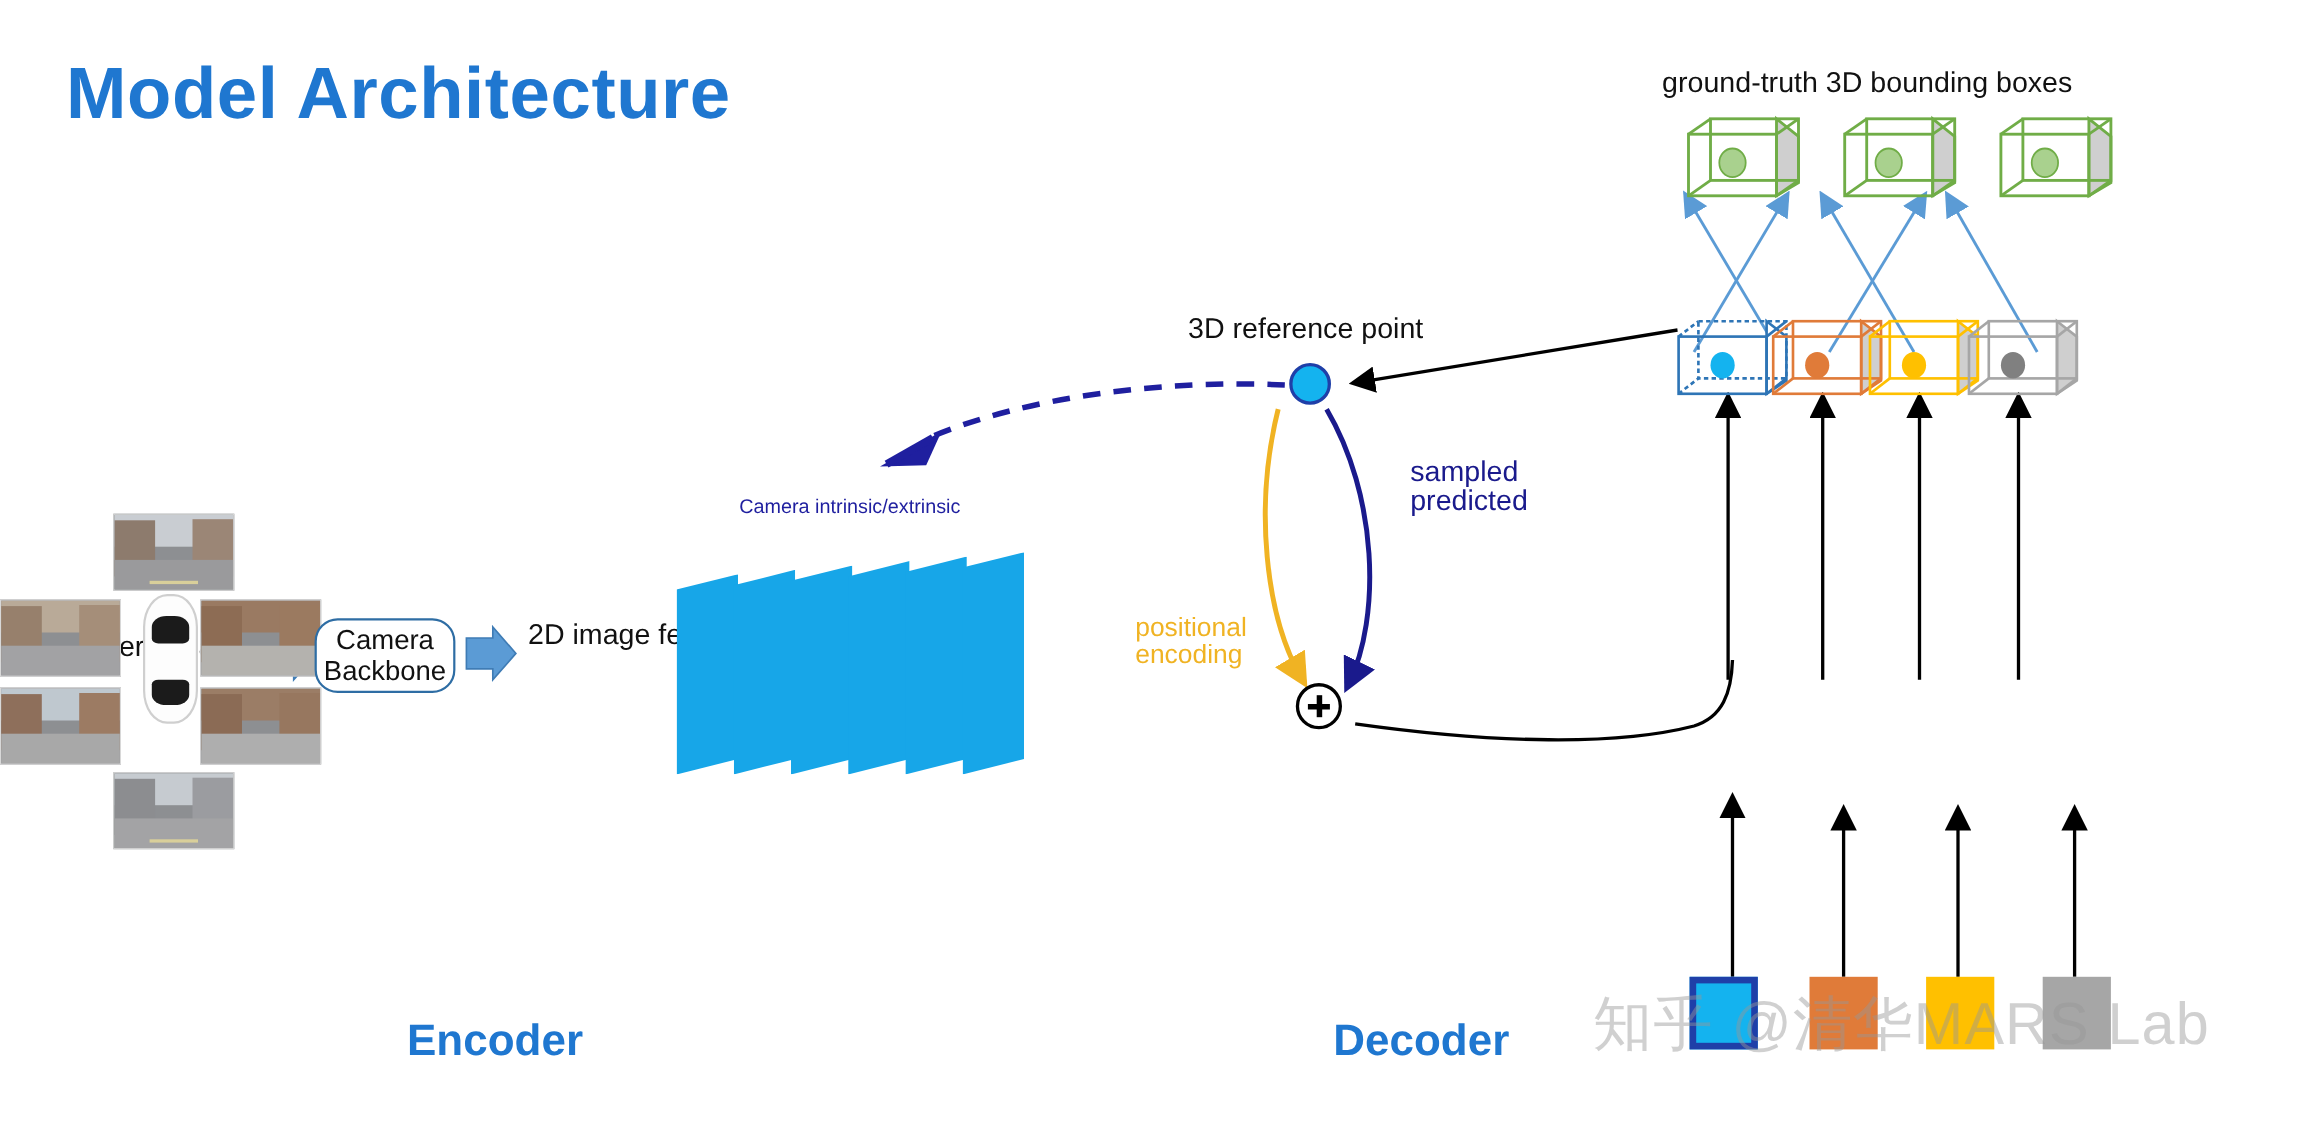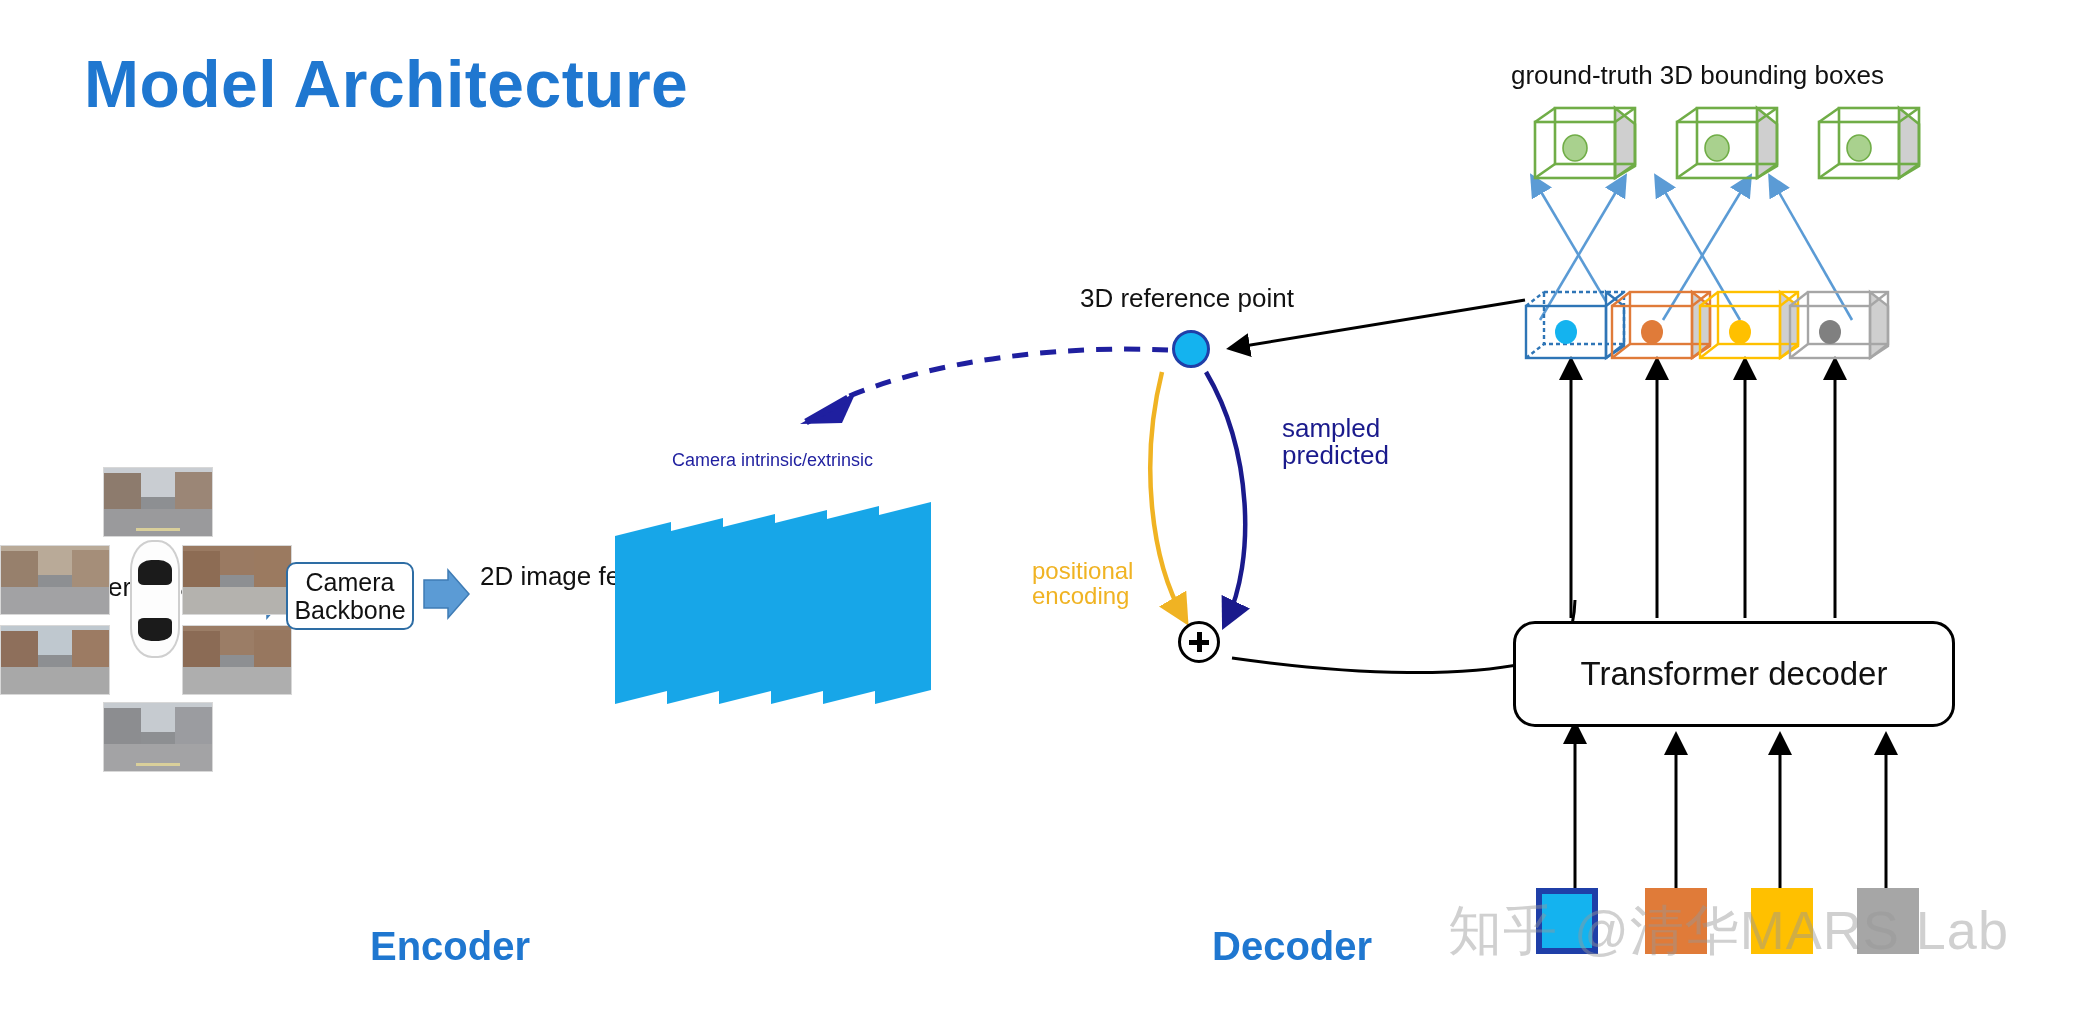--- a/index.html
+++ b/index.html
@@ -21,21 +21,20 @@
   .abs { position: absolute; }
 
   
   #title-main {
     left: 60px; top: 46px;
     font-size: 66px;
     font-weight: bold;
     color: #1f77d0;
     letter-spacing: 0.5px;
     white-space: nowrap;
-    margin-left: 24px;
   }
   #title-loss {
     left: 1524px; top: 10px;
     font-size: 40px;
     font-weight: bold;
     color: #1f77d0;
     white-space: nowrap;
   }
   #label-encoder {
     left: 370px; top: 924px;
@@ -84,21 +83,21 @@
     color: #f0b323;
     line-height: 1.05;
     white-space: nowrap;
   }
 
   
   #box-backbone {
     left: 286px; top: 562px;
     width: 124px; height: 64px;
     border: 2px solid #2e6da4;
-    border-radius: 10px;
+    border-radius: 21px;
     background: #ffffff;
     display: flex; flex-direction: column;
     align-items: center; justify-content: center;
     font-size: 25px; color: #111;
     line-height: 1.12;
   }
   #box-transformer {
     left: 1513px; top: 621px;
     width: 436px; height: 100px;
     border: 3px solid #000000;
@@ -422,23 +421,20 @@
       <rect x="8" y="18" width="80" height="52" fill="none" stroke="#a6a6a6" stroke-width="2.4"></rect>
       <rect x="26" y="4" width="80" height="52" fill="none" stroke="#a6a6a6" stroke-width="2.4"></rect>
       <line x1="8" y1="18" x2="26" y2="4" stroke="#a6a6a6" stroke-width="2.4"></line>
       <line x1="88" y1="18" x2="106" y2="4" stroke="#a6a6a6" stroke-width="2.4"></line>
       <line x1="8" y1="70" x2="26" y2="56" stroke="#a6a6a6" stroke-width="2.4"></line>
       <line x1="88" y1="70" x2="106" y2="56" stroke="#a6a6a6" stroke-width="2.4"></line>
       <ellipse cx="48" cy="44" rx="11" ry="12" fill="#808080"></ellipse>
     </svg>
   </div>
 
-  <div class="abs" id="box-transformer">
-    <span>Transformer decoder</span>
-  </div>
 
   <div class="qsq" style="left:1536px; top:888px; width:62px; height:66px;
               background:#14b3ef; border:6px solid #1f3fa8; box-sizing:border-box;"></div>
   <div class="qsq" style="left:1645px; top:888px; width:62px; height:66px;
               background:#e07b39;"></div>
   <div class="qsq" style="left:1751px; top:888px; width:62px; height:66px;
               background:#ffc000;"></div>
   <div class="qsq" style="left:1857px; top:888px; width:62px; height:66px;
               background:#a6a6a6;"></div>
 

